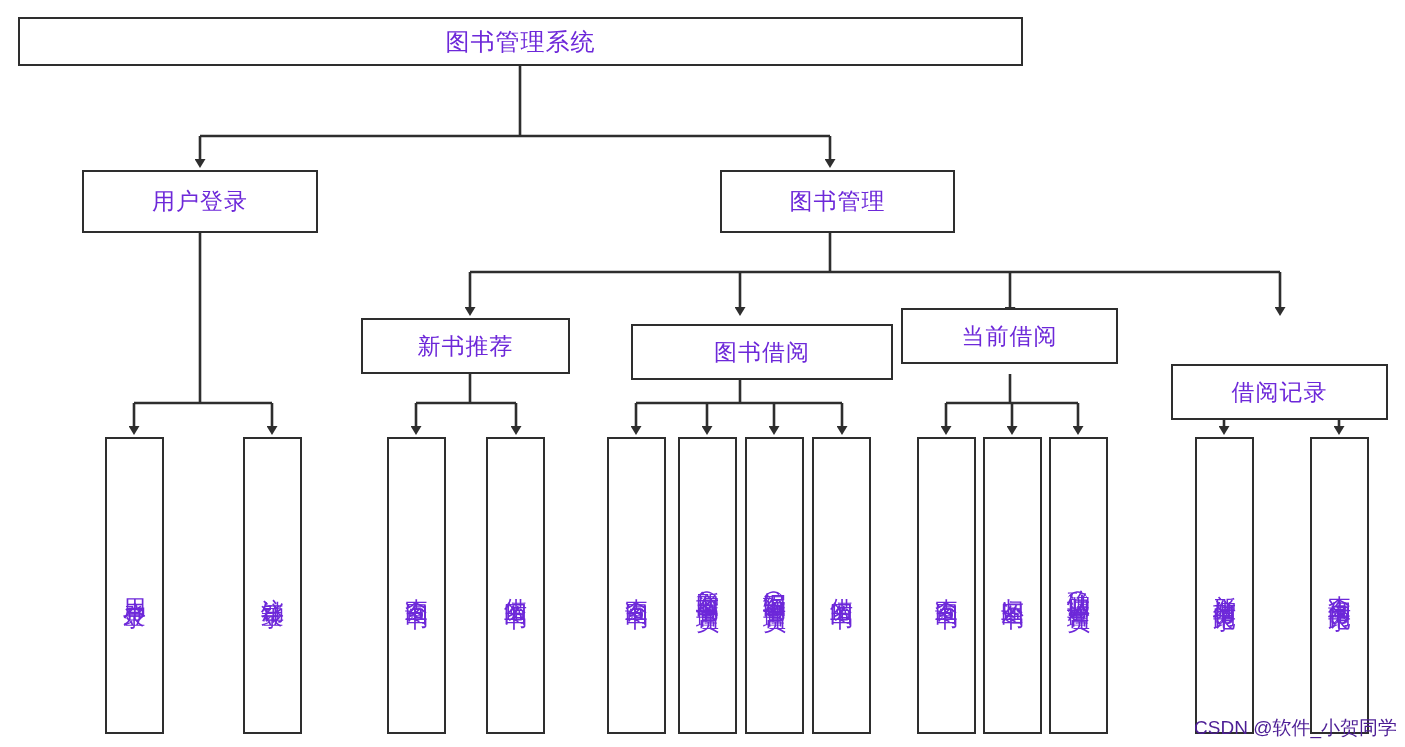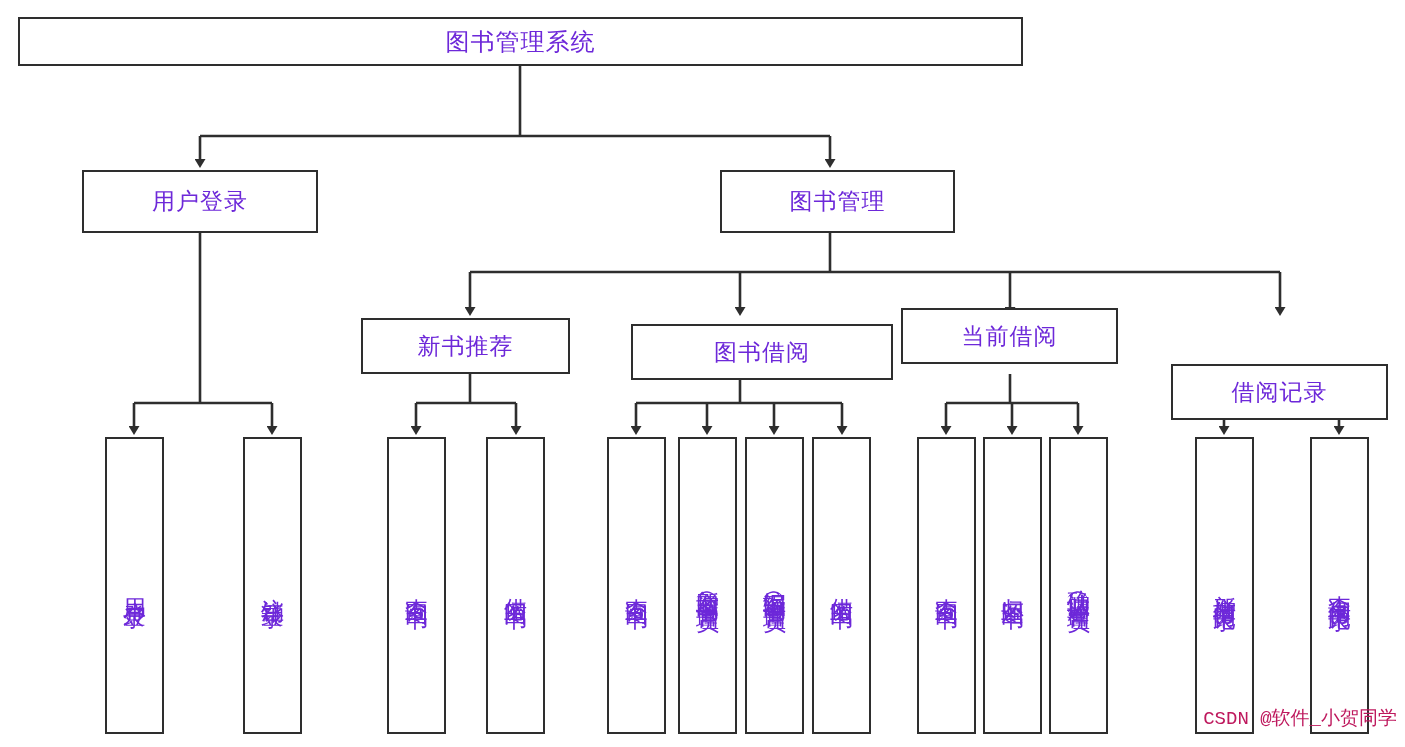--- a/index.html
+++ b/index.html
@@ -48,25 +48,25 @@
     position: absolute;
     left: 0;
     top: 0;
     width: 1405px;
     height: 747px;
     pointer-events: none;
   }
   .watermark {
     position: absolute;
     right: 8px;
-    bottom: 16px;
+    bottom: 6px;
     font-size: 19px;
-    color: #be185d;
+    color: #4c1d95;
     white-space: nowrap;
-    font-family: Liberation Mono, monospace;
+    font-family: Liberation Sans, sans-serif;
   }
 </style>
 </head>
 <body>
 
 <div id="canvas">
 
   <svg class="links" viewBox="0 0 1405 747">
     <defs>
       <marker id="arrow" markerWidth="9" markerHeight="11" refX="1" refY="5.5" orient="auto" markerUnits="userSpaceOnUse">

